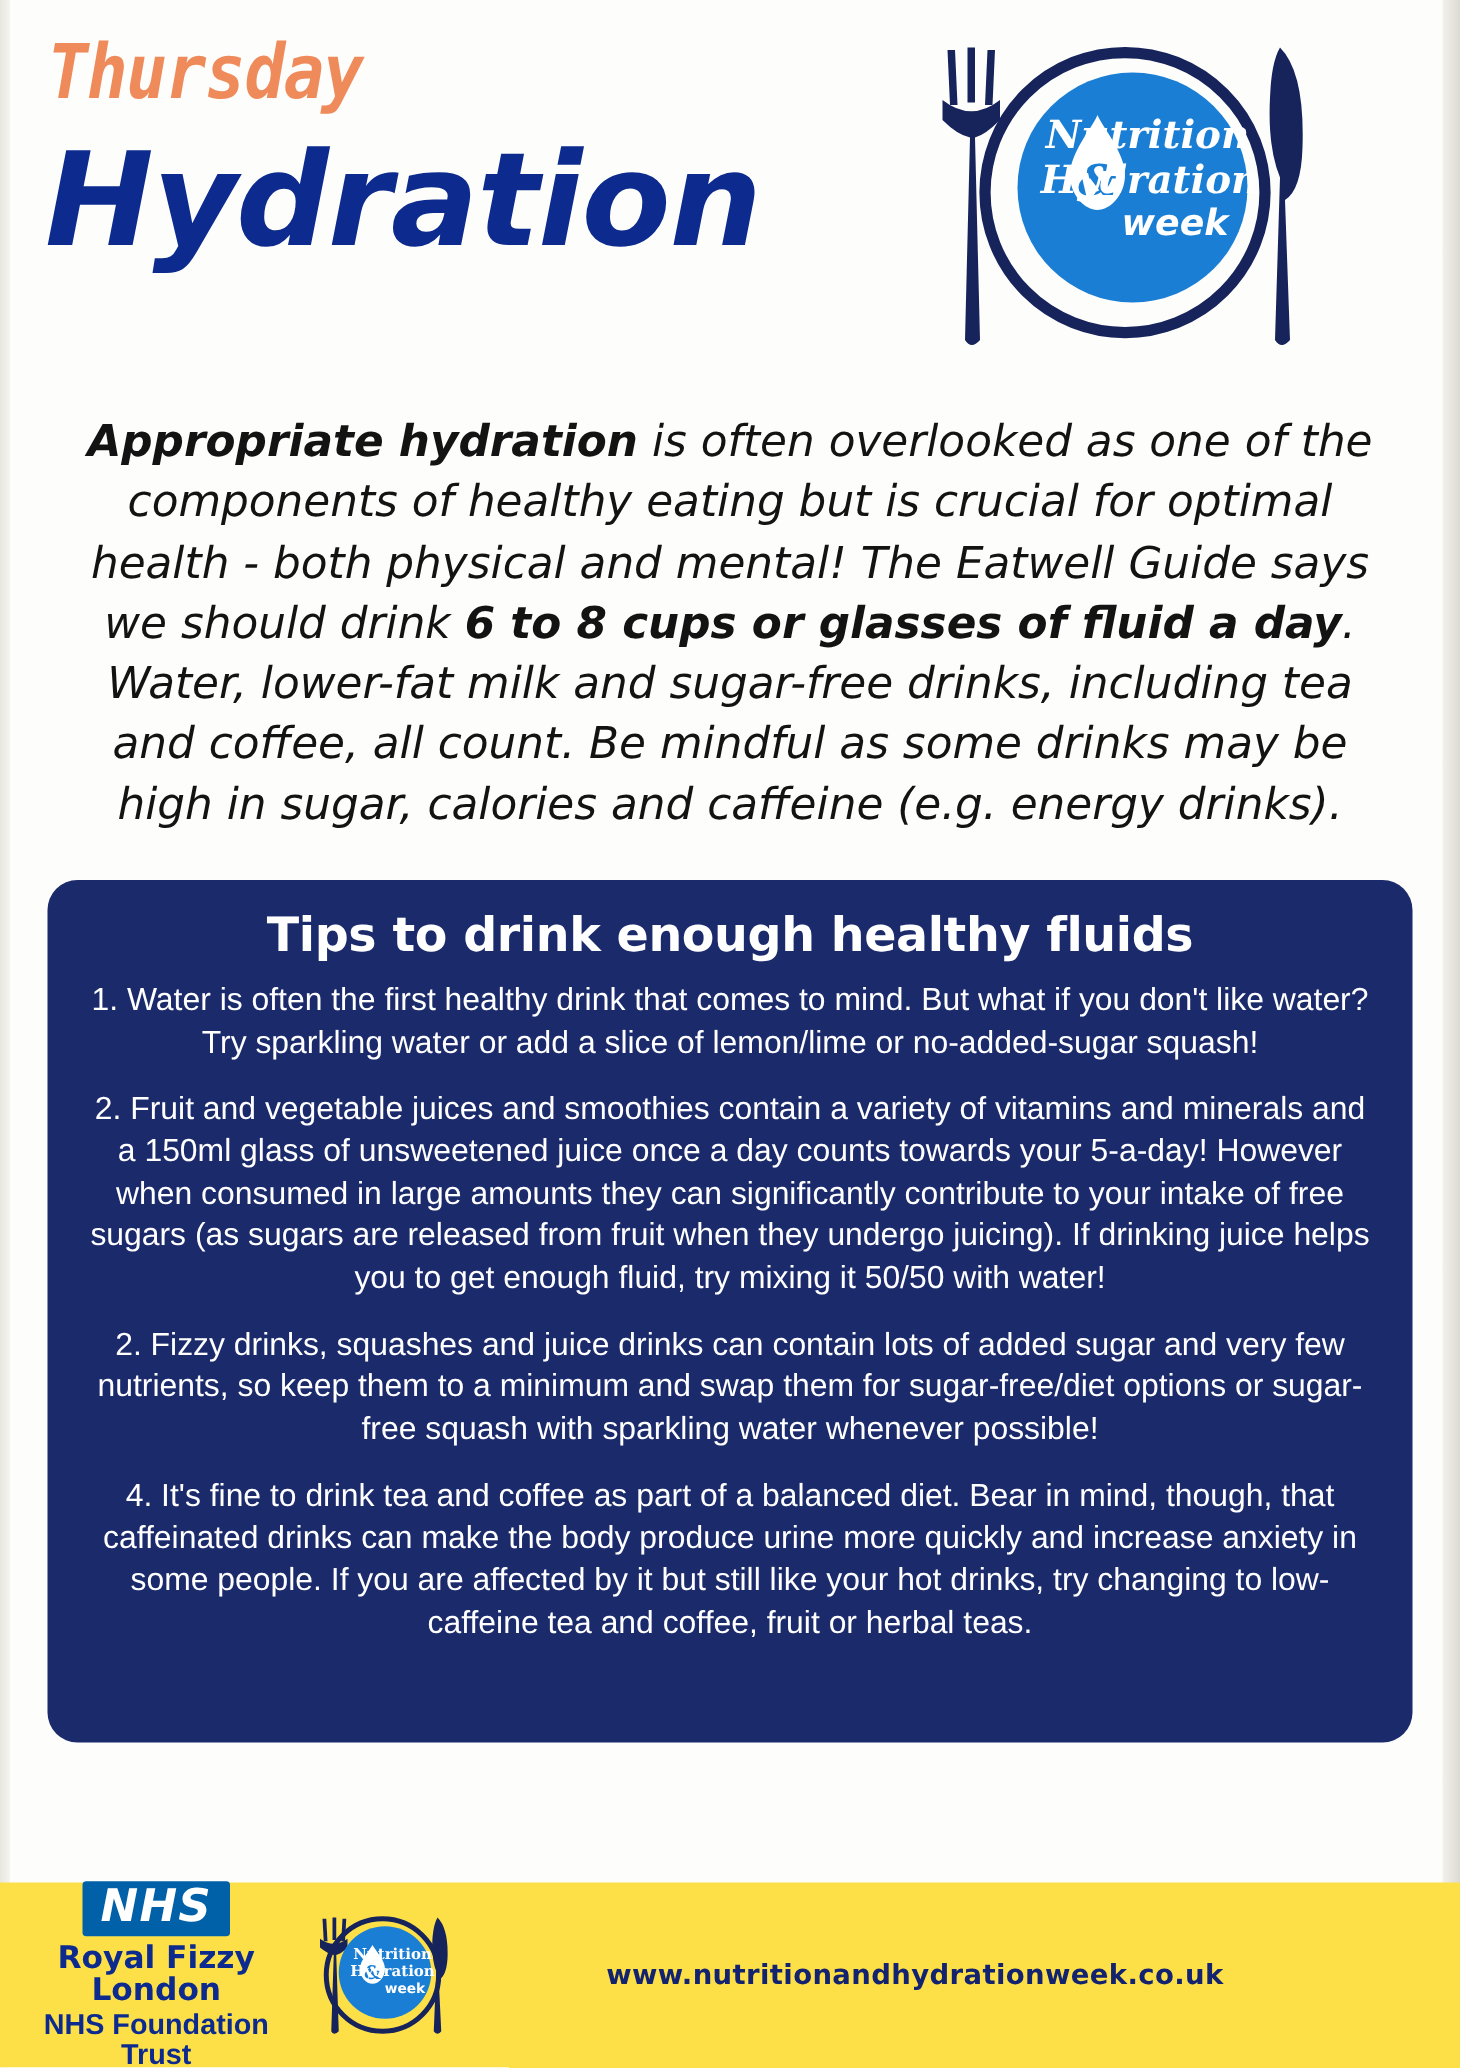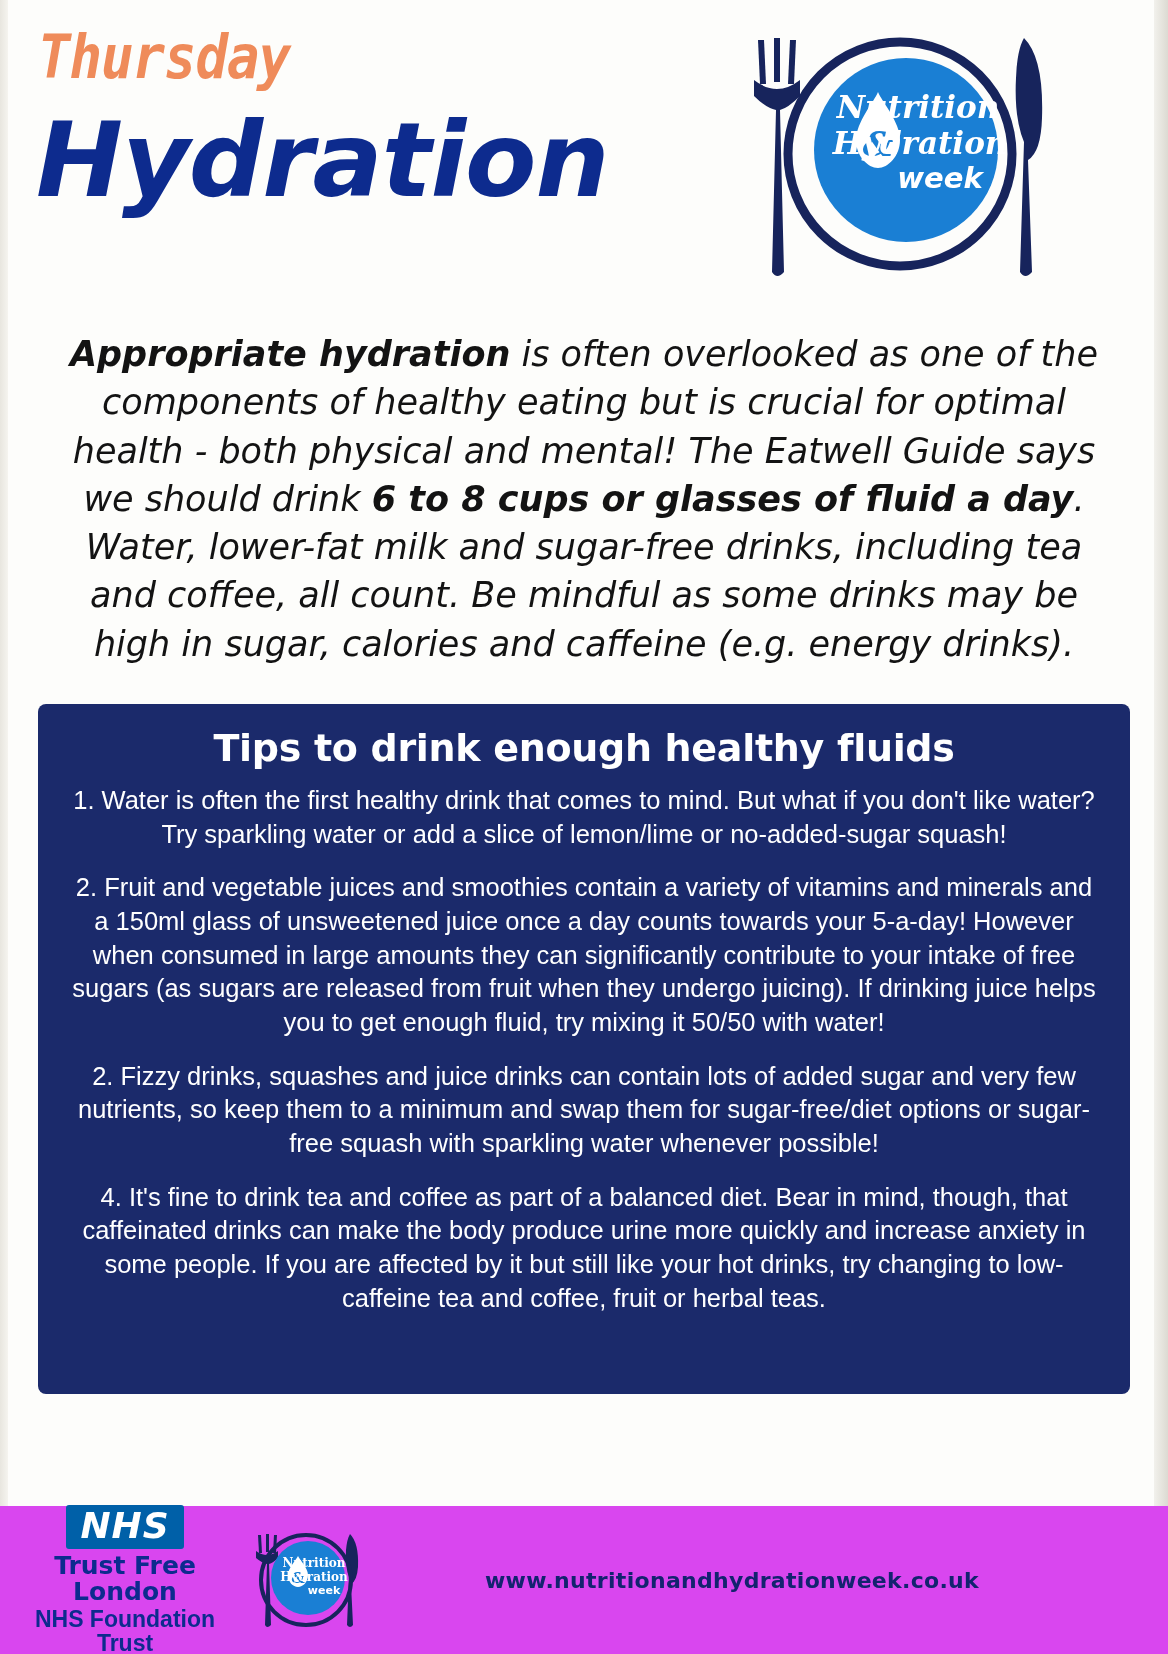--- a/index.html
+++ b/index.html
@@ -69,21 +69,21 @@
     color: #131313;
     font-family: "DejaVu Sans", sans-serif;
     font-style: italic;
   }
   .intro b { font-weight: bold; }
 
   
   .tips-box {
     margin: 36px 38px 0 38px;
     background: #1b2a6b;
-    border-radius: 8px;
+    border-radius: 24px;
     color: #ffffff;
     padding: 22px 30px 30px 30px;
     height: 690px;
   }
   .tips-title {
     text-align: center;
     font-family: "DejaVu Sans", sans-serif;
     font-weight: bold;
     font-size: 38px;
     margin-bottom: 14px;
@@ -96,21 +96,21 @@
     margin-bottom: 20px;
     font-family: Liberation Sans, sans-serif;
   }
   .tip:last-child { margin-bottom: 0; }
 
   
   .footer {
     position: absolute;
     left: 0; bottom: 0;
     width: 1168px; height: 148px;
-    background: #d946ef;
+    background: #fde047;
     display: flex;
     align-items: center;
     padding-left: 10px;
   }
   .nhs-block {
     width: 230px;
     text-align: center;
     color: #0d2b8e;
     line-height: 1.05;
   }
@@ -199,21 +199,21 @@
     <div class="tips-title">Tips to drink enough healthy fluids</div>
     <div class="tip">1. Water is often the first healthy drink that comes to mind. But what if you don't like water? Try sparkling water or add a slice of lemon/lime or no-added-sugar squash!</div>
     <div class="tip">2. Fruit and vegetable juices and smoothies contain a variety of vitamins and minerals and a 150ml glass of unsweetened juice once a day counts towards your 5-a-day! However when consumed in large amounts they can significantly contribute to your intake of free sugars (as sugars are released from fruit when they undergo juicing). If drinking juice helps you to get enough fluid, try mixing it 50/50 with water!</div>
     <div class="tip">2. Fizzy drinks, squashes and juice drinks can contain lots of added sugar and very few nutrients, so keep them to a minimum and swap them for sugar-free/diet options or sugar-free squash with sparkling water whenever possible!</div>
     <div class="tip">4. It's fine to drink tea and coffee as part of a balanced diet. Bear in mind, though, that caffeinated drinks can make the body produce urine more quickly and increase anxiety in some people. If you are affected by it but still like your hot drinks, try changing to low-caffeine tea and coffee, fruit or herbal teas.</div>
   </div>
 
   <div class="footer">
     <div class="nhs-block">
       <div class="nhs-logo">NHS</div>
-      <div class="nhs-name">Trust Free London</div>
+      <div class="nhs-name">Royal Fizzy London</div>
       <div class="nhs-sub">NHS Foundation Trust</div>
     </div>
 
     <div class="footer-logo">
       <svg width="120" height="110" viewBox="0 0 120 110" xmlns="http://www.w3.org/2000/svg">
         <g fill="#17245c">
           <path d="M12,10 L15,10 L16,28 L13,28 Z"></path>
           <path d="M20,9 L23,9 L23,27 L20,27 Z"></path>
           <path d="M28,10 L31,10 L30,28 L27,28 Z"></path>
           <path d="M10,26 Q21,34 32,26 L32,33 Q27,38 23,39 L25,100 Q21,104 19,100 L21,39 Q16,38 10,33 Z"></path>

